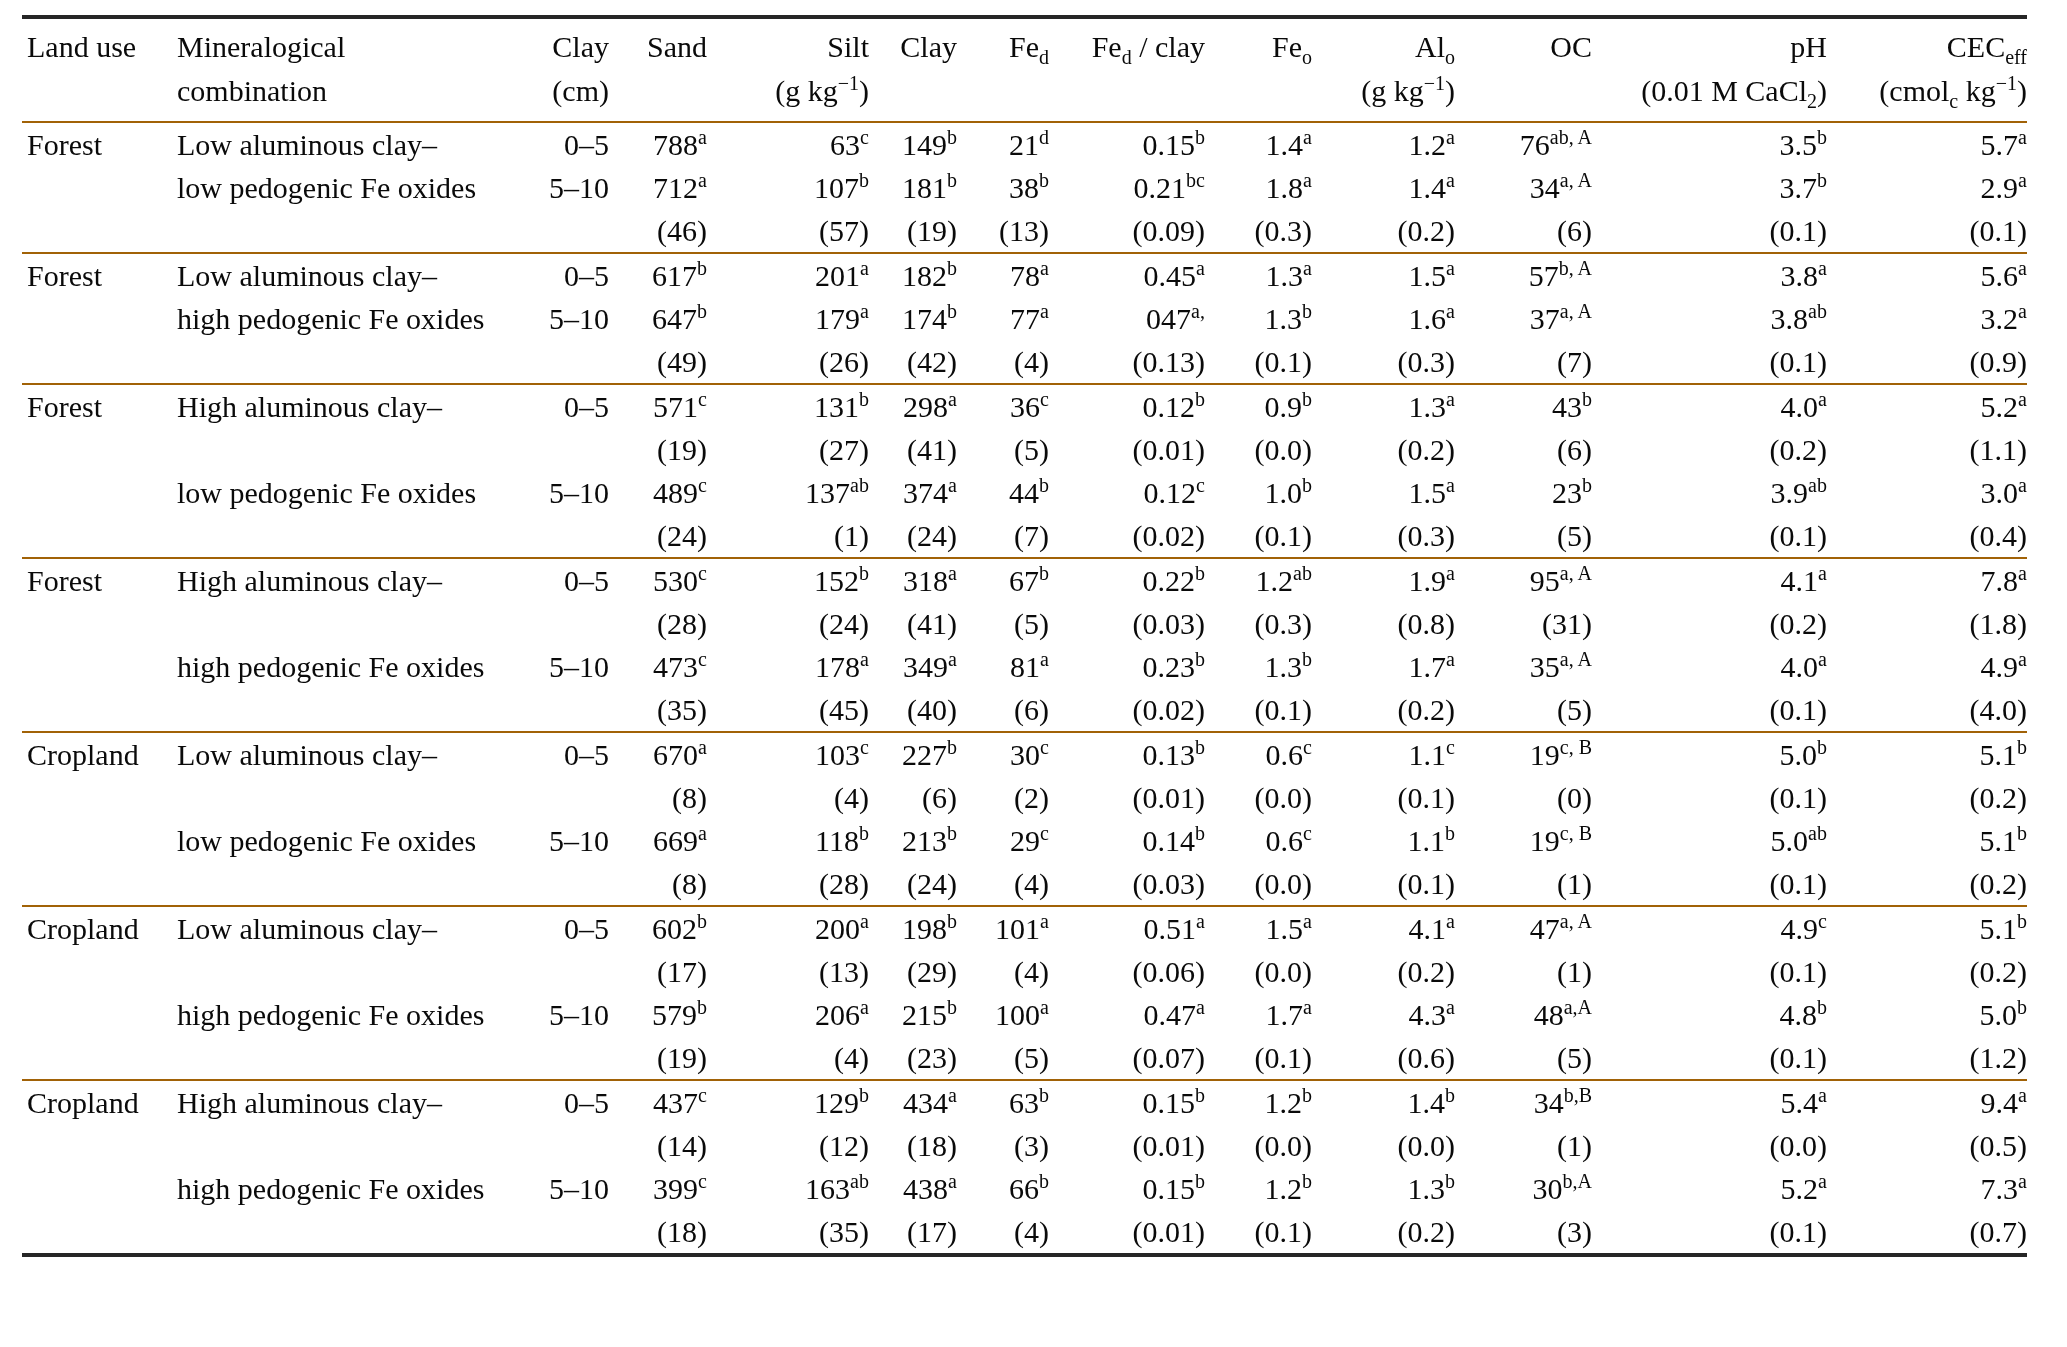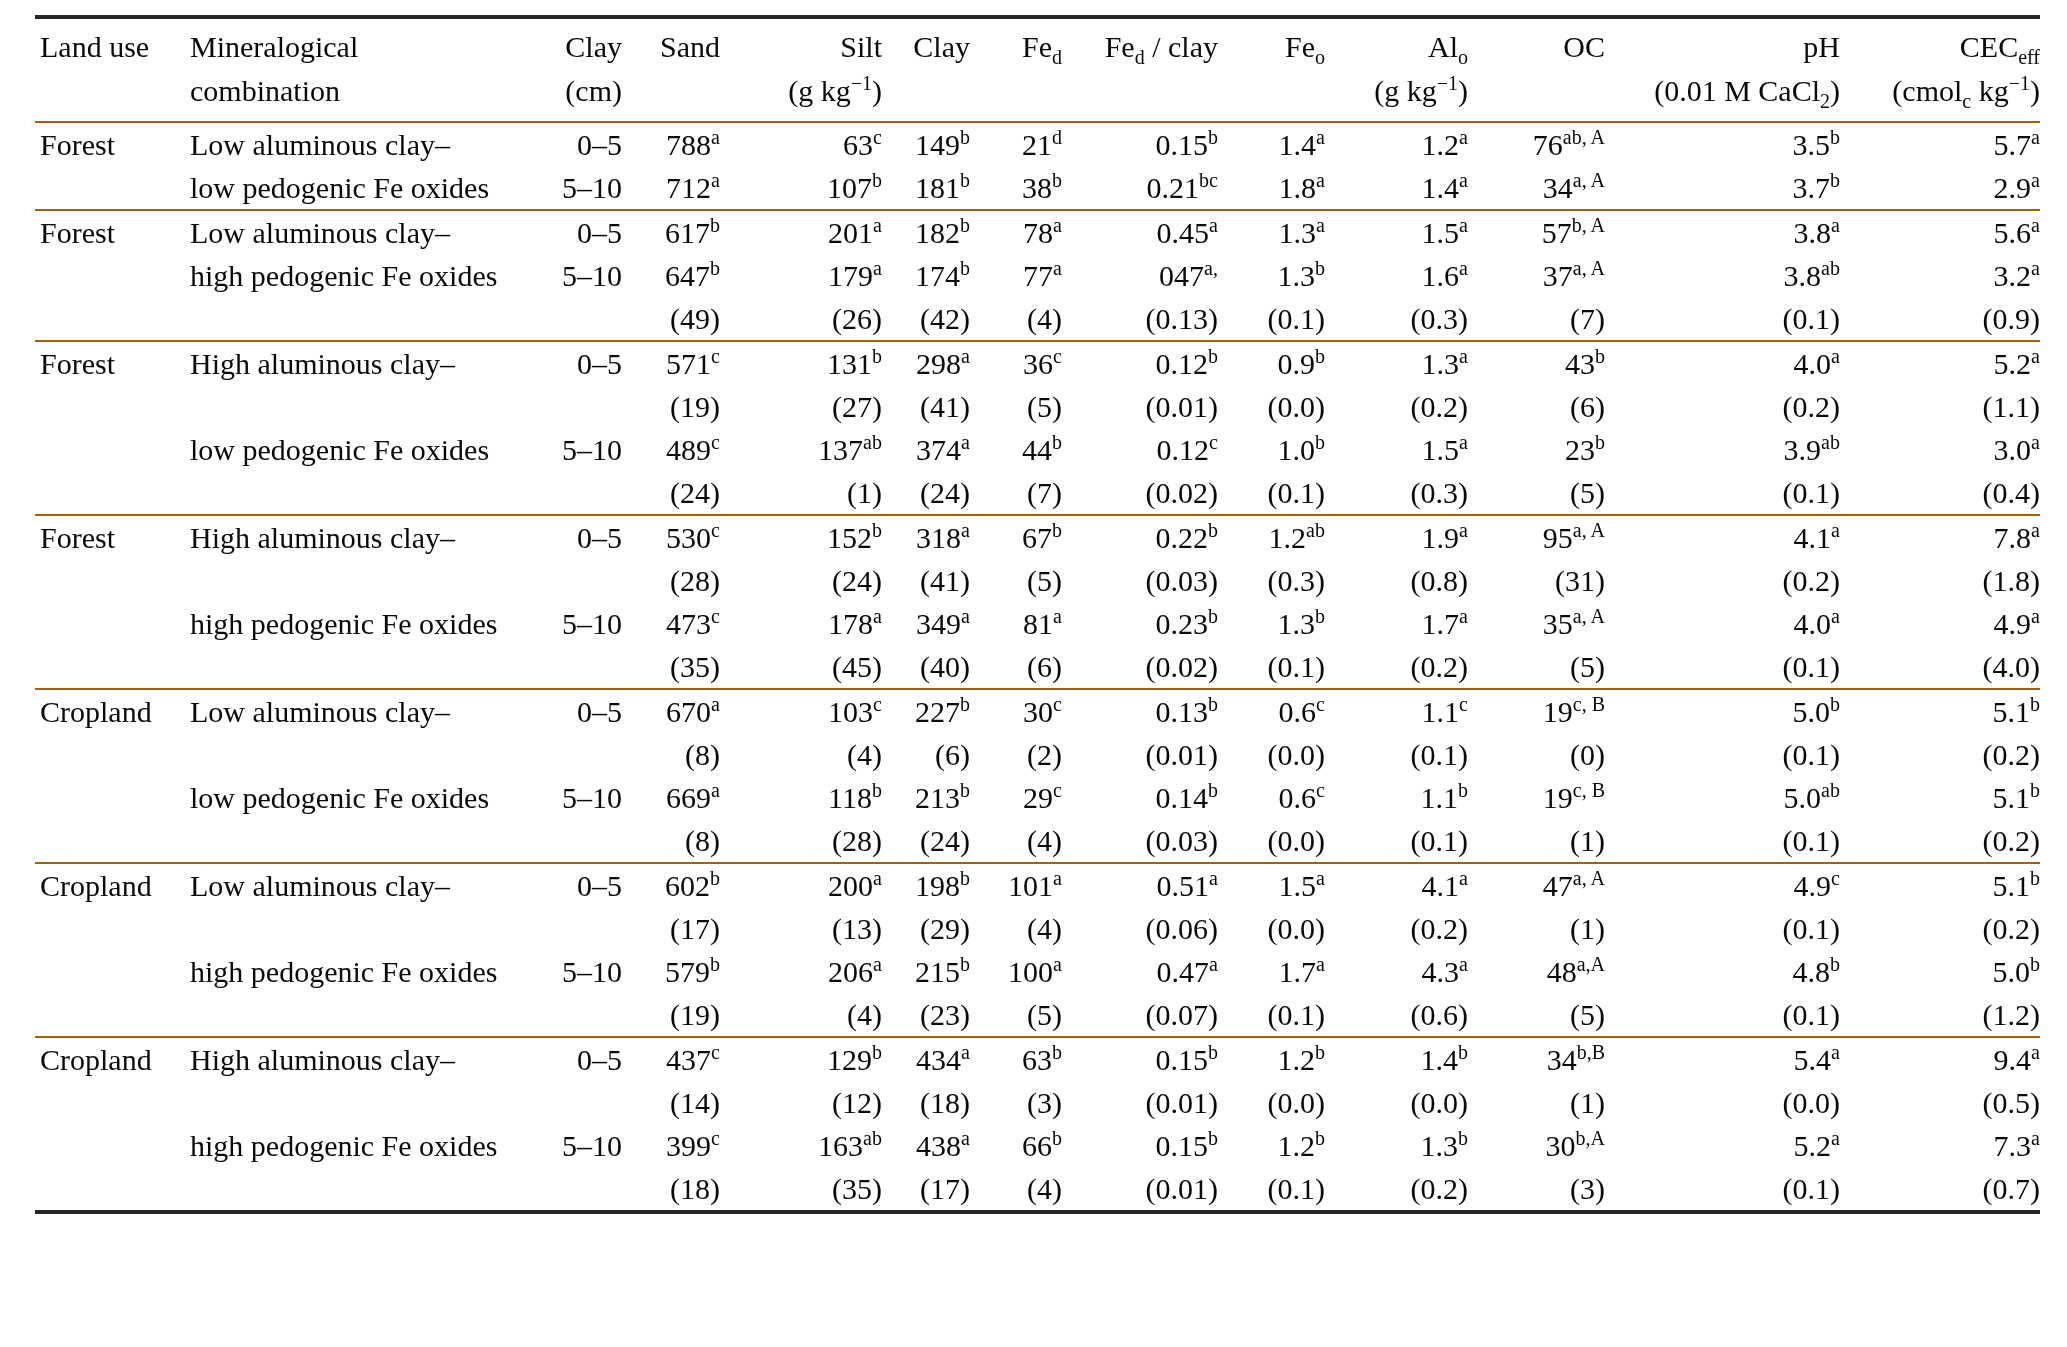--- a/index.html
+++ b/index.html
@@ -1,19 +1,19 @@
 <!DOCTYPE html>
 <html><head>
 <meta charset="utf-8">
 <style>
   html,body{margin:0;padding:0;background:#ffffff;}
   body{width:2067px;height:1347px;overflow:hidden;
        font-family:"Liberation Serif","DejaVu Serif",serif;color:#0a0a0a;}
   table{border-collapse:collapse;table-layout:fixed;width:2005px;
-        margin:15px 0 0 35px;
+        margin:15px 0 0 22px;
         border-top:4px solid #262626;border-bottom:4px solid #262626;
         font-size:30px;}
   col.c0{width:155px}col.c1{width:330px}col.c2{width:102px}col.c3{width:98px}
   col.c4{width:162px}col.c5{width:88px}col.c6{width:92px}col.c7{width:156px}
   col.c8{width:107px}col.c9{width:143px}col.c10{width:137px}col.c11{width:235px}
   col.c12{width:200px}
   thead th{height:96px;vertical-align:top;padding:6px 0 0 0;font-weight:normal;
            white-space:nowrap;}
   thead .hline{line-height:44px;height:44px;}
   tbody{border-top:2px solid #a16207;}
@@ -124,20 +124,35 @@
         <td class="al-right">107<sup>b</sup></td>
         <td class="al-right">181<sup>b</sup></td>
         <td class="al-right">38<sup>b</sup></td>
         <td class="al-right">0.21<sup>bc</sup></td>
         <td class="al-right">1.8<sup>a</sup></td>
         <td class="al-right">1.4<sup>a</sup></td>
         <td class="al-right">34<sup>a, A</sup></td>
         <td class="al-right">3.7<sup>b</sup></td>
         <td class="al-right">2.9<sup>a</sup></td>
       </tr>
+      <tr>
+        <td class="al-left pad-l"></td>
+        <td class="al-left"></td>
+        <td class="al-right"></td>
+        <td class="al-right">(46)</td>
+        <td class="al-right">(57)</td>
+        <td class="al-right">(19)</td>
+        <td class="al-right">(13)</td>
+        <td class="al-right">(0.09)</td>
+        <td class="al-right">(0.3)</td>
+        <td class="al-right">(0.2)</td>
+        <td class="al-right">(6)</td>
+        <td class="al-right">(0.1)</td>
+        <td class="al-right">(0.1)</td>
+      </tr>
     </tbody>
     <tbody>
       <tr>
         <td class="al-left pad-l">Forest</td>
         <td class="al-left">Low aluminous clay–</td>
         <td class="al-right">0–5</td>
         <td class="al-right">617<sup>b</sup></td>
         <td class="al-right">201<sup>a</sup></td>
         <td class="al-right">182<sup>b</sup></td>
         <td class="al-right">78<sup>a</sup></td>

